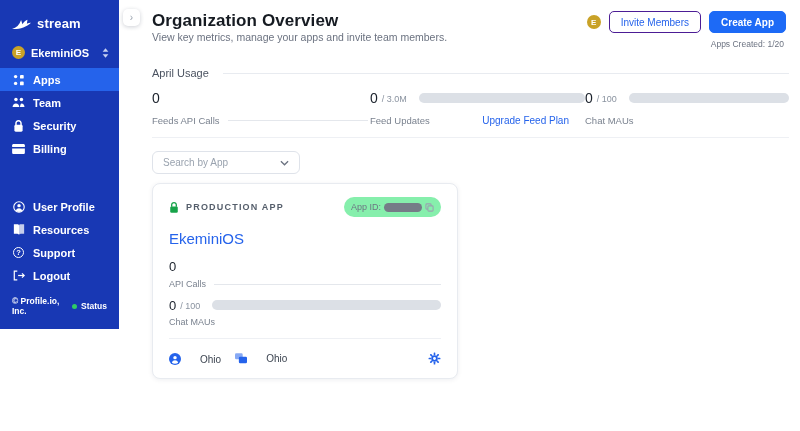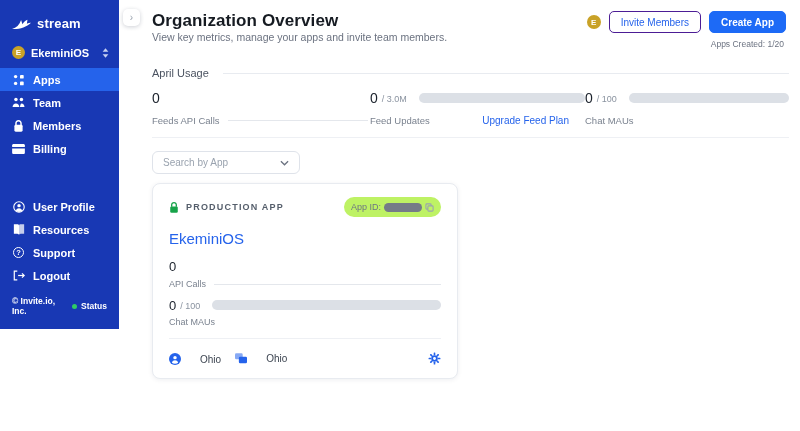--- a/index.html
+++ b/index.html
@@ -72,21 +72,21 @@
   .search-select { position:absolute; left:33px; top:151px; width:148px; height:23px; background:#fff;
     border:1px solid #dfe3ea; border-radius:6px; display:flex; align-items:center;
     justify-content:space-between; padding:0 10px; font-size:10px; color:#9aa3af; cursor:pointer; }
 
   
   .card { position:absolute; left:33px; top:183px; width:306px; background:#fff;
     border:1px solid #e8ebf0; border-radius:8px; box-shadow:0 1px 5px rgba(20,30,60,.07);
     padding:13px 16px 0 16px; }
   .card-head { display:flex; align-items:center; height:20px; }
   .card-badge { font-size:9px; font-weight:bold; letter-spacing:1.2px; color:#555e6b; margin-left:7px; }
-  .id-pill { margin-left:auto; background:#bef264; border-radius:10px; height:20px;
+  .id-pill { margin-left:auto; background:#86efac; border-radius:10px; height:20px;
     display:flex; align-items:center; padding:0 7px; gap:3px; cursor:pointer; }
   .id-pill-label { font-size:9px; color:#6d7683; }
   .id-blob { width:38px; height:9px; border-radius:4.5px; background:var(--redacted-gray,#757c87); }
   .app-name { margin-top:13px; font-size:15px; color:var(--link-blue,#2563eb); font-weight:500; cursor:pointer; }
   .c-value1 { margin-top:12px; font-size:13px; color:#1a212b; }
   .c-label-row { display:flex; align-items:center; margin-top:5px; font-size:9px; color:#7a828f; }
   .c-value-row { display:flex; align-items:center; margin-top:9px; height:14px; }
   .c-val { font-size:13px; color:#1a212b; }
   .c-limit { font-size:9px; color:#8a93a0; margin-left:4px; margin-top:2px; }
   .c-bar { flex:1; height:10px; border-radius:5px; background:var(--track-gray,#dce0e6); margin-left:12px; }
@@ -142,21 +142,21 @@
         </span>
         <span>Team</span>
       </div>
       <div class="nav-item">
         <span class="nav-icon">
           <svg width="11" height="12" viewBox="0 0 12 14" fill="#fff">
             <path d="M6 0 C3.8 0 2.2 1.6 2.2 3.8 V6 H3.9 V3.8 C3.9 2.6 4.8 1.7 6 1.7 C7.2 1.7 8.1 2.6 8.1 3.8 V6 H9.8 V3.8 C9.8 1.6 8.2 0 6 0 Z"></path>
             <rect x="1.2" y="5.6" width="9.6" height="8" rx="1.6"></rect>
           </svg>
         </span>
-        <span>Members</span>
+        <span>Security</span>
       </div>
       <div class="nav-item">
         <span class="nav-icon">
           <svg width="13" height="10" viewBox="0 0 14 11" fill="#fff">
             <path d="M0 1.5 C0 0.7 0.7 0 1.5 0 H12.5 C13.3 0 14 0.7 14 1.5 V3.2 H0 Z"></path>
             <path d="M0 5 H14 V9.5 C14 10.3 13.3 11 12.5 11 H1.5 C0.7 11 0 10.3 0 9.5 Z"></path>
           </svg>
         </span>
         <span>Billing</span>
       </div>
@@ -196,21 +196,21 @@
             <path d="M5 1 H1.5 V11 H5"></path>
               <path d="M6 6 H13"></path>
               <path d="M10.5 3.5 L13 6 L10.5 8.5"></path>
           </svg>
         </span>
         <span>Logout</span>
       </div>
     </nav>
 
     <div class="bottom-row">
-      <span>© Invite.io, Inc.</span>
+      <span>© Profile.io, Inc.</span>
       <span class="status-wrap">
         <span class="status-dot"></span>
         <span>Status</span>
       </span>
     </div>
   </aside>
 
   <main class="main">
     <div class="collapse-btn">
       <span>›</span>

